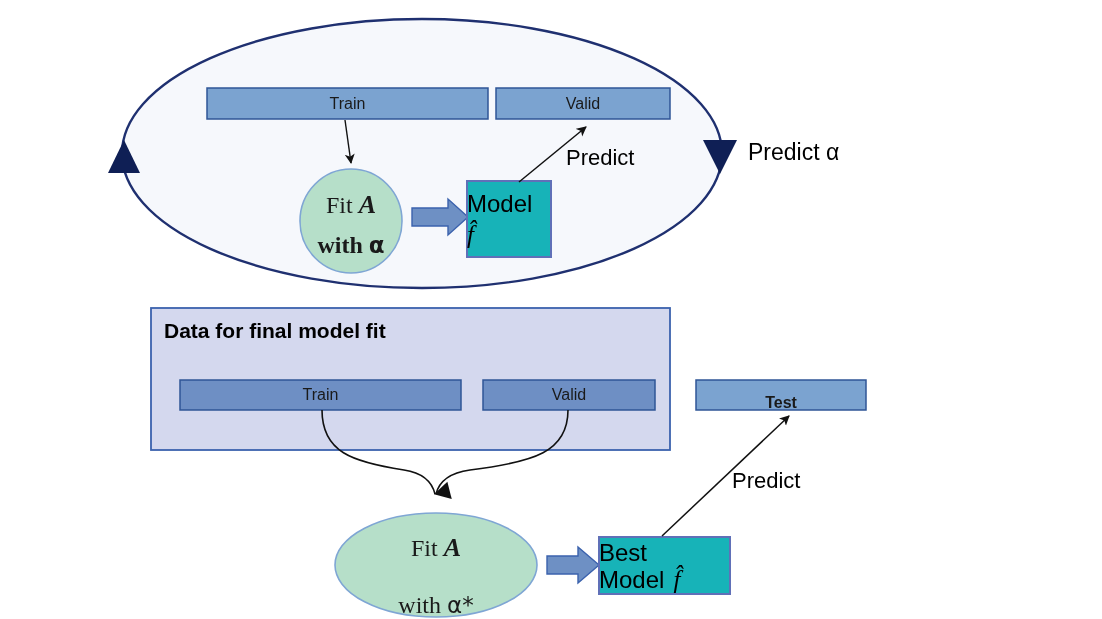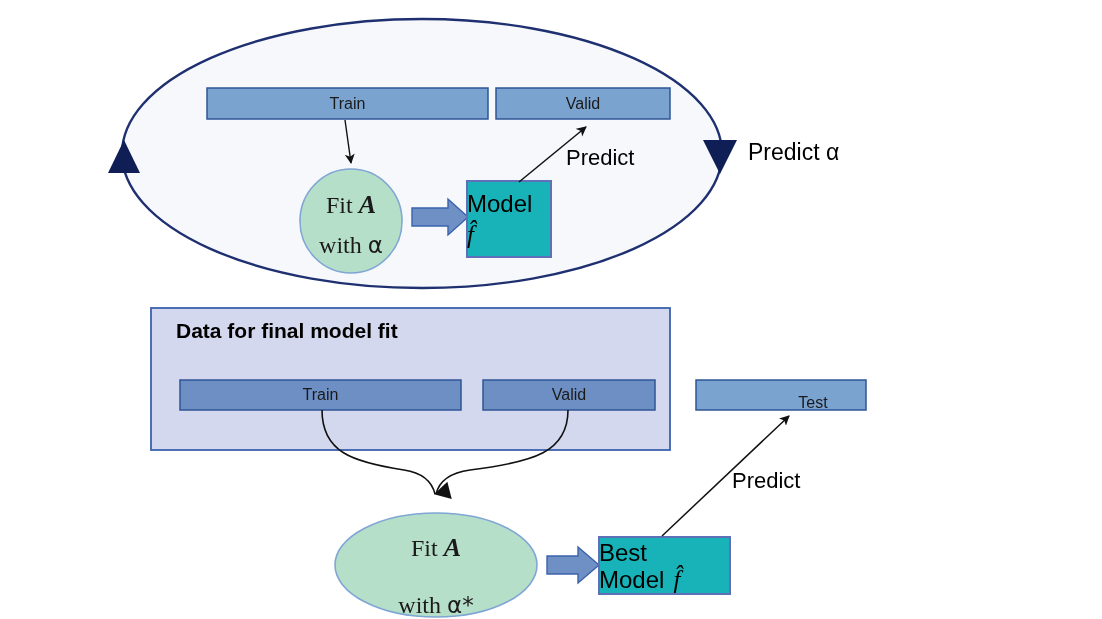--- a/index.html
+++ b/index.html
@@ -33,21 +33,20 @@
     color: #000;
   }
   .bar-label {
     font-size: 16px;
     color: #1a1a1a;
   }
   .section-title {
     font-size: 21px;
     font-weight: bold;
     color: #000;
-    margin-left: 12px;
   }
   .edge-label {
     font-size: 22px;
     color: #000;
   }
   .optimize-label {
     font-size: 23px;
     color: #000;
   }
   .fit-serif {
@@ -141,42 +140,42 @@
     <span class="bar-label">Train</span>
   </div>
   <div class="centerbox" style="left:496px; top:88px; width:174px; height:31px;">
     <span class="bar-label">Valid</span>
   </div>
 
   <div style="position:absolute; left:300px; top:190px; width:102px; text-align:center;">
     <div class="fit-serif">
       <span>Fit </span><span class="mathA">A</span>
     </div>
-    <div class="fit-serif" style="margin-top:12px;">
+    <div class="fit-serif" style="margin-top:12px;font-weight:bold;">
       <span>with </span><span class="greek">α</span>
     </div>
   </div>
 
   <div class="model-text" style="position:absolute; left:467px; top:191px; width:84px;">
     <div>Model</div>
     <div class="fhat" style="margin-top:4px;">f̂</div>
   </div>
 
   <div class="lbl edge-label" style="left:566px; top:147px;">Predict</div>
 
   <div class="lbl section-title" style="left:164px; top:320px;">Data for final model fit</div>
 
   <div class="centerbox" style="left:180px; top:380px; width:281px; height:30px;">
     <span class="bar-label">Train</span>
   </div>
   <div class="centerbox" style="left:483px; top:380px; width:172px; height:30px;">
     <span class="bar-label">Valid</span>
   </div>
 
-  <div class="centerbox" style="left:728px; top:380px; width:170px; height:46px;">
+  <div class="centerbox" style="left:696px; top:380px; width:170px; height:46px;font-weight:bold;">
     <span class="bar-label">Test</span>
   </div>
 
   <div style="position:absolute; left:336px; top:533px; width:200px; text-align:center;">
     <div class="fit-serif">
       <span>Fit </span><span class="mathA">A</span>
     </div>
     <div class="fit-serif" style="margin-top:29px;">
       <span>with </span><span class="greek">α*</span>
     </div>

